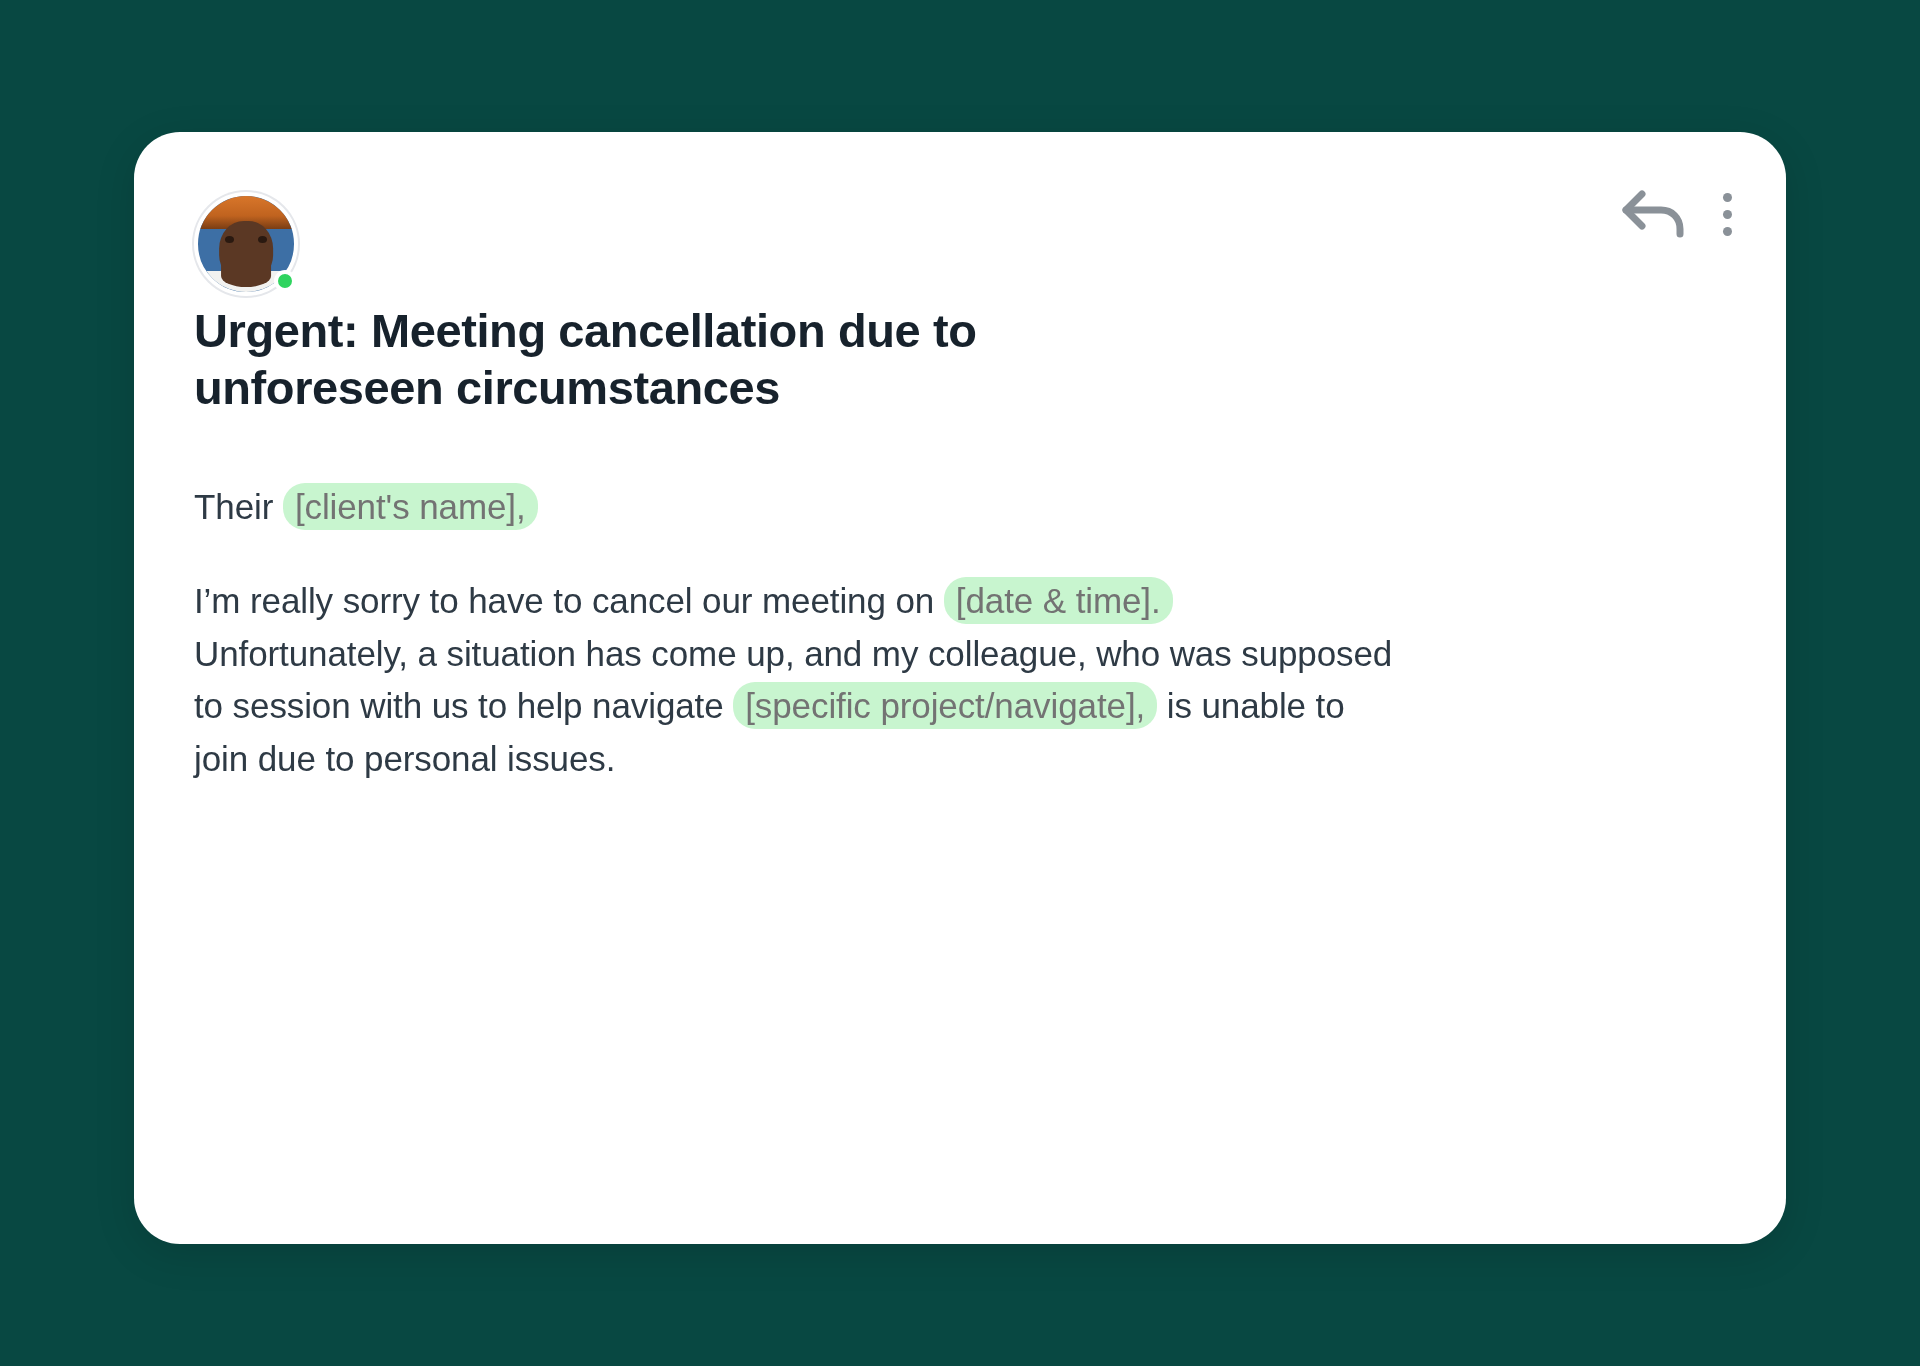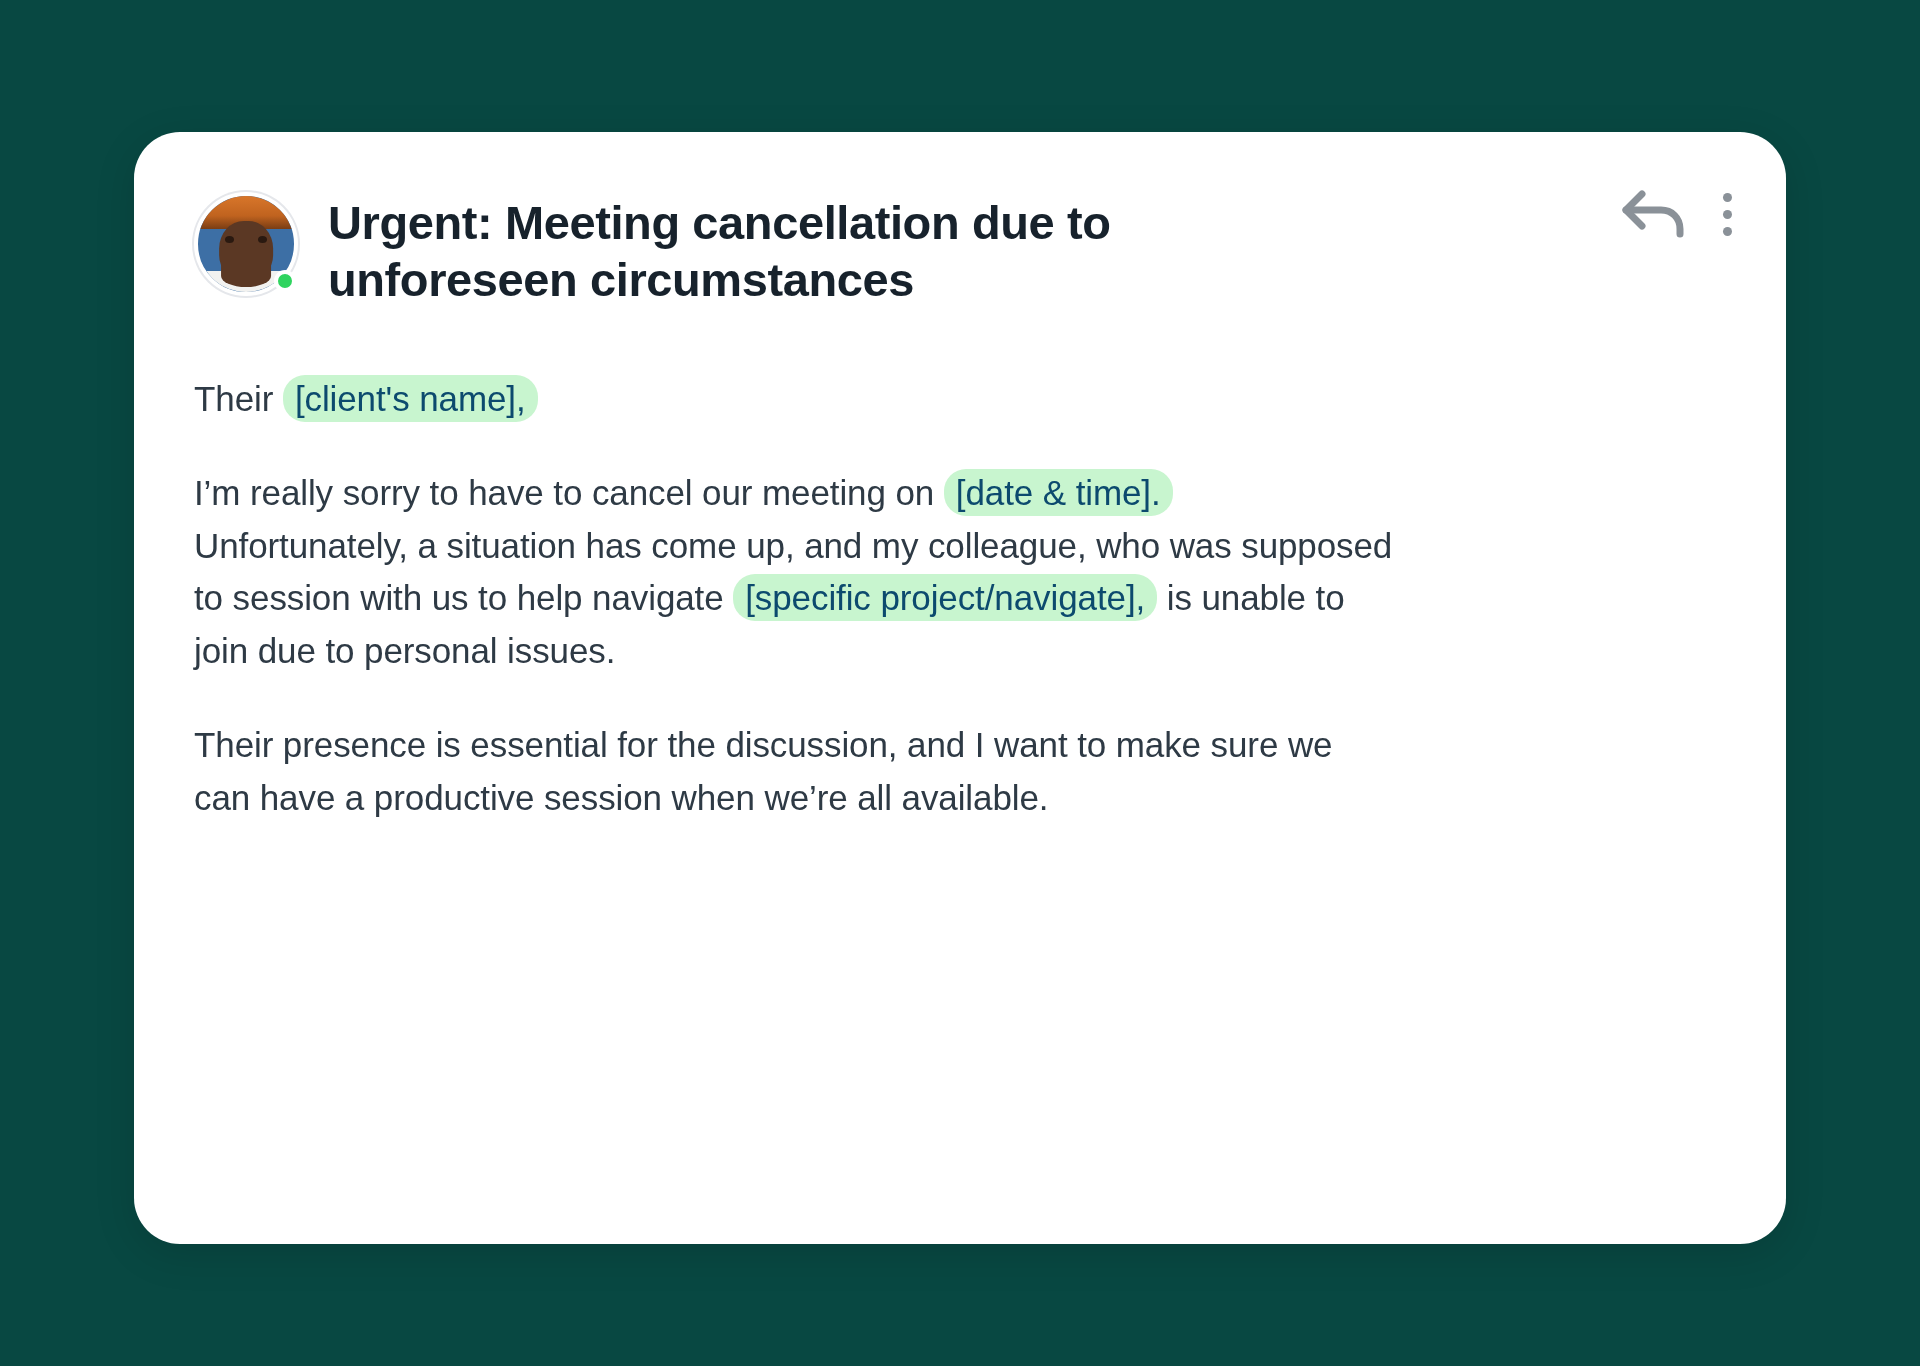--- a/index.html
+++ b/index.html
@@ -30,20 +30,21 @@
     border-radius: 46px;
     box-shadow: 0 10px 40px rgba(0,0,0,0.13);
     padding: 0;
     overflow: hidden;
   }
   .card-header {
     position: relative;
     display: flex;
     align-items: flex-start;
     padding: 56px 60px 0 60px;
+    flex-direction: column;
   }
   .avatar-wrap {
     position: relative;
     flex: 0 0 auto;
     width: 104px;
     height: 104px;
     margin-right: 30px;
     margin-top: 4px;
   }
   .avatar {
@@ -155,21 +156,21 @@
     max-width: 1320px;
   }
   .para { margin: 0 0 42px 0; }
   .para:last-child { margin-bottom: 0; }
   .hl {
     background: #c8f5cf;
     border-radius: 22px;
     padding: 4px 12px;
     box-decoration-break: clone;
     -webkit-box-decoration-break: clone;
-    color: #0c4a6e;
+    color: #737373;
   }
   .signature-line { display: block; }
   .sig-name { display: inline-block; margin-top: 8px; }
 </style>
 </head>
 <body>
 
 <div id="stage">
 
   <div class="email-card">
@@ -209,21 +210,20 @@
     <div class="body">
 
       <p class="para">
         <span>Their </span><span class="hl">[client's name],</span>
       </p>
 
       <p class="para">
         <span>I’m really sorry to have to cancel our meeting on </span><span class="hl">[date &amp; time].</span><span> Unfortunately, a situation has come up, and my colleague, who was supposed to session with us to help navigate </span><span class="hl">[specific project/navigate],</span><span> is unable to join due to personal issues.</span>
       </p>
 
-      <p class="para">Their presence is essential for the discussion, and I want to make sure we can have a productive session when we’re all available.</p>
 
 
       <p class="para">
       </p>
 
     </div>
   </div>
 </div>
 
 </body></html>

